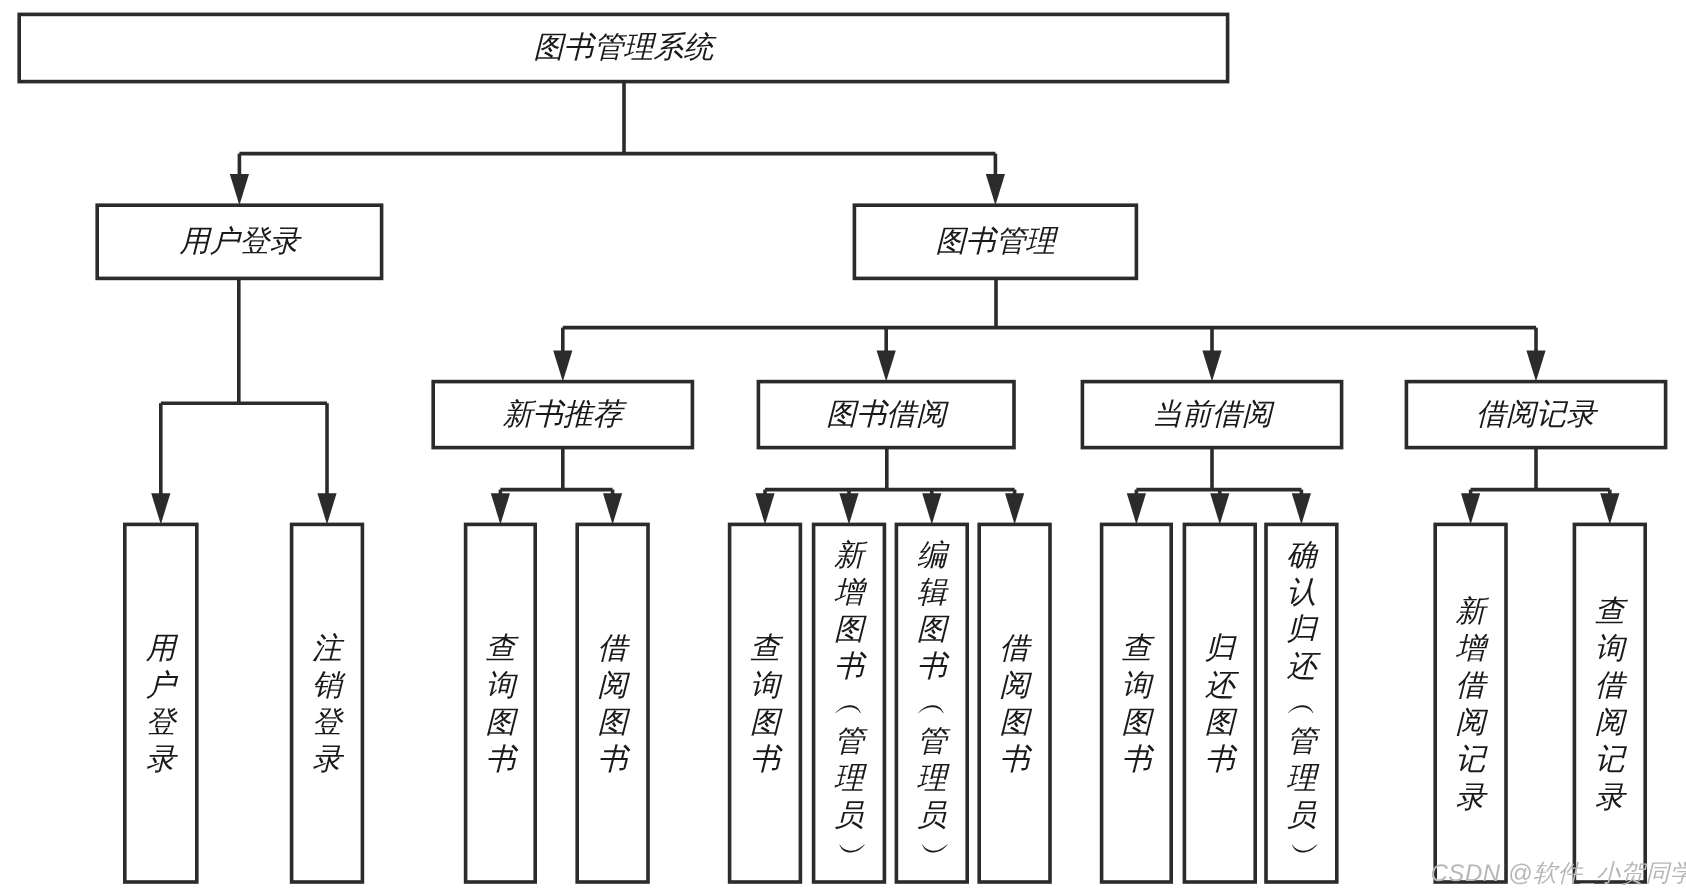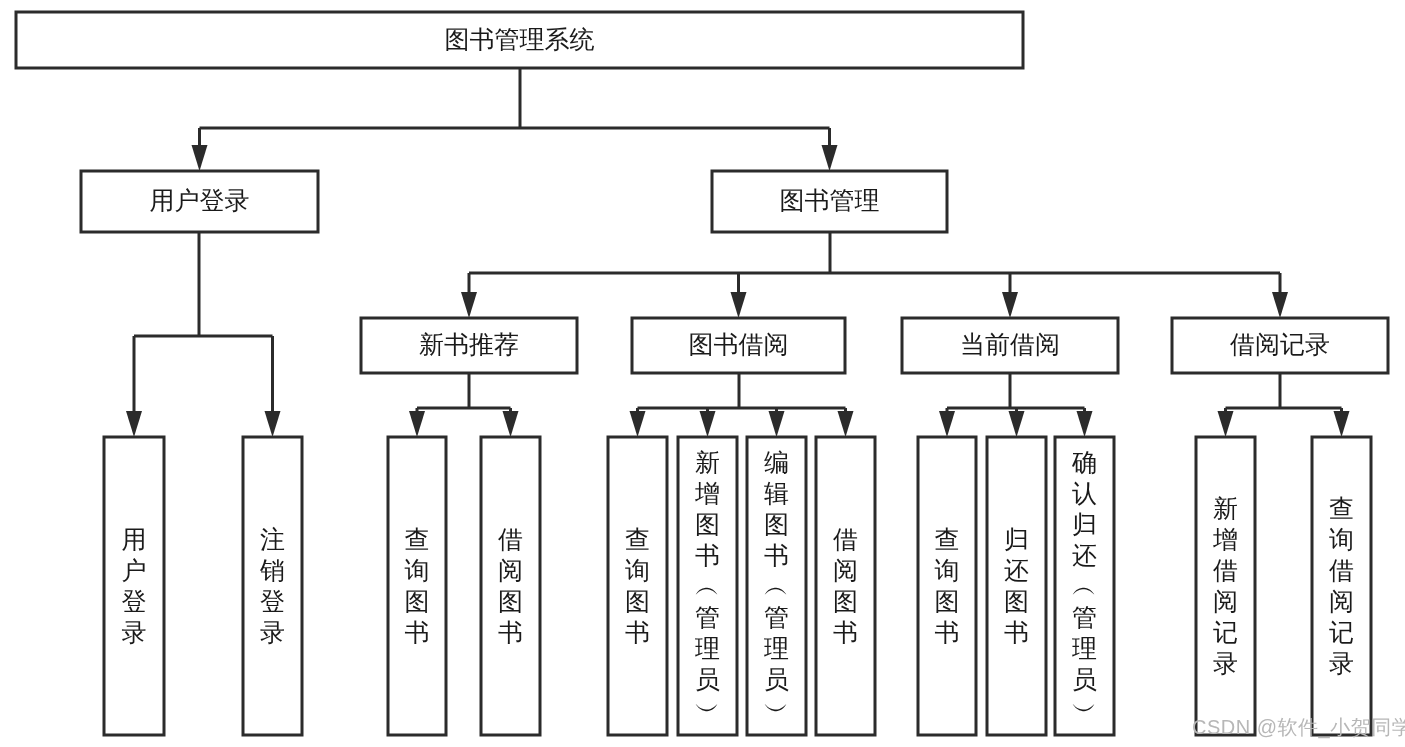--- a/index.html
+++ b/index.html
@@ -10,20 +10,21 @@
   }
   body {
     font-family: "Liberation Sans", "DejaVu Sans", sans-serif;
   }
   #diagram-root {
     position: relative;
     width: 1405px;
     height: 747px;
     background: #ffffff;
     overflow: hidden;
+    font-style: italic;
   }
   svg.diagram-canvas {
     position: absolute;
     left: 0;
     top: 0;
     width: 1405px;
     height: 747px;
     display: block;
   }
   .node-box {

